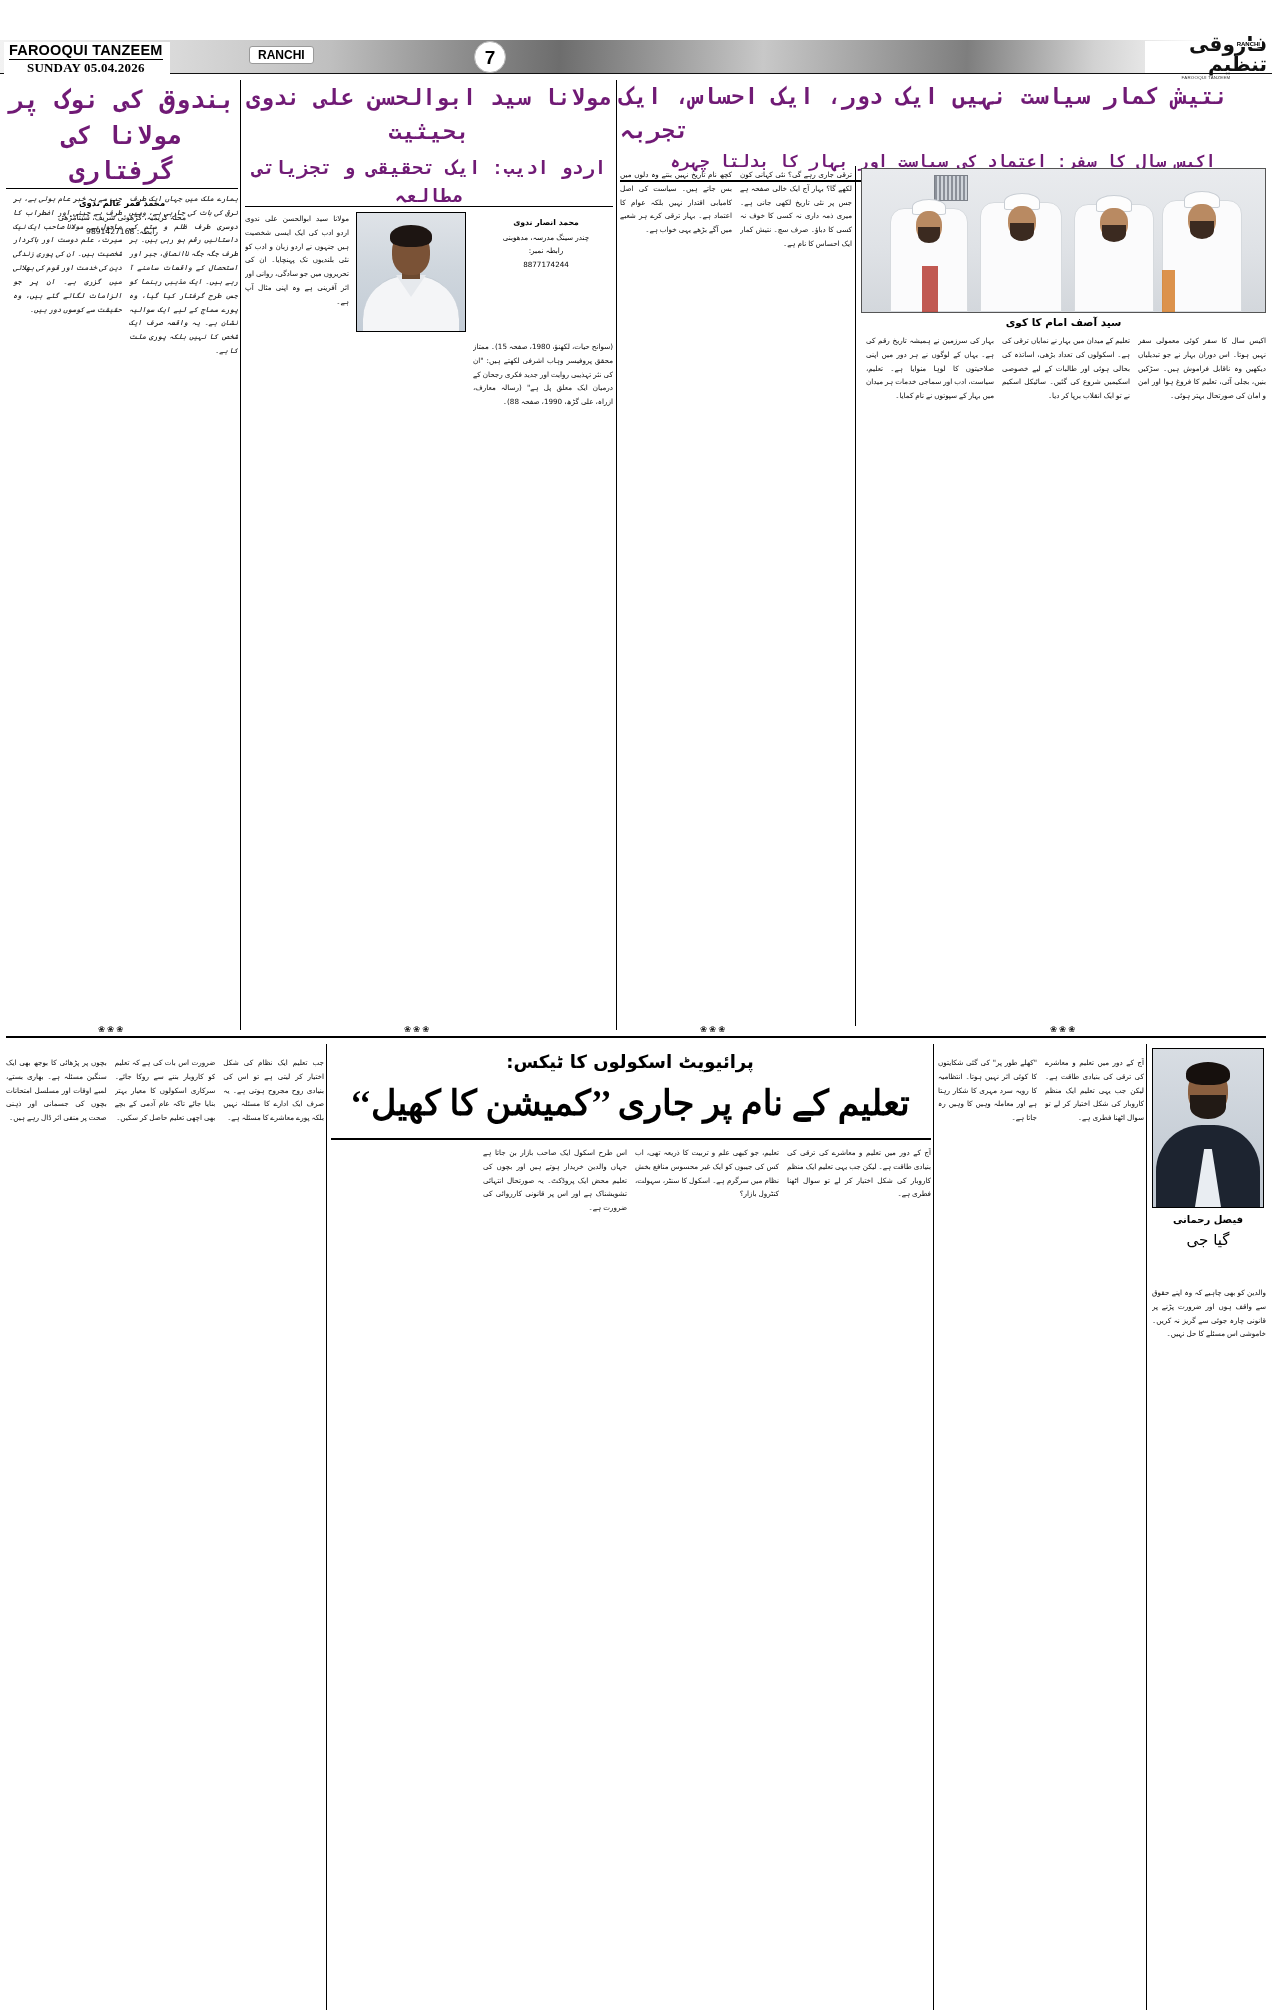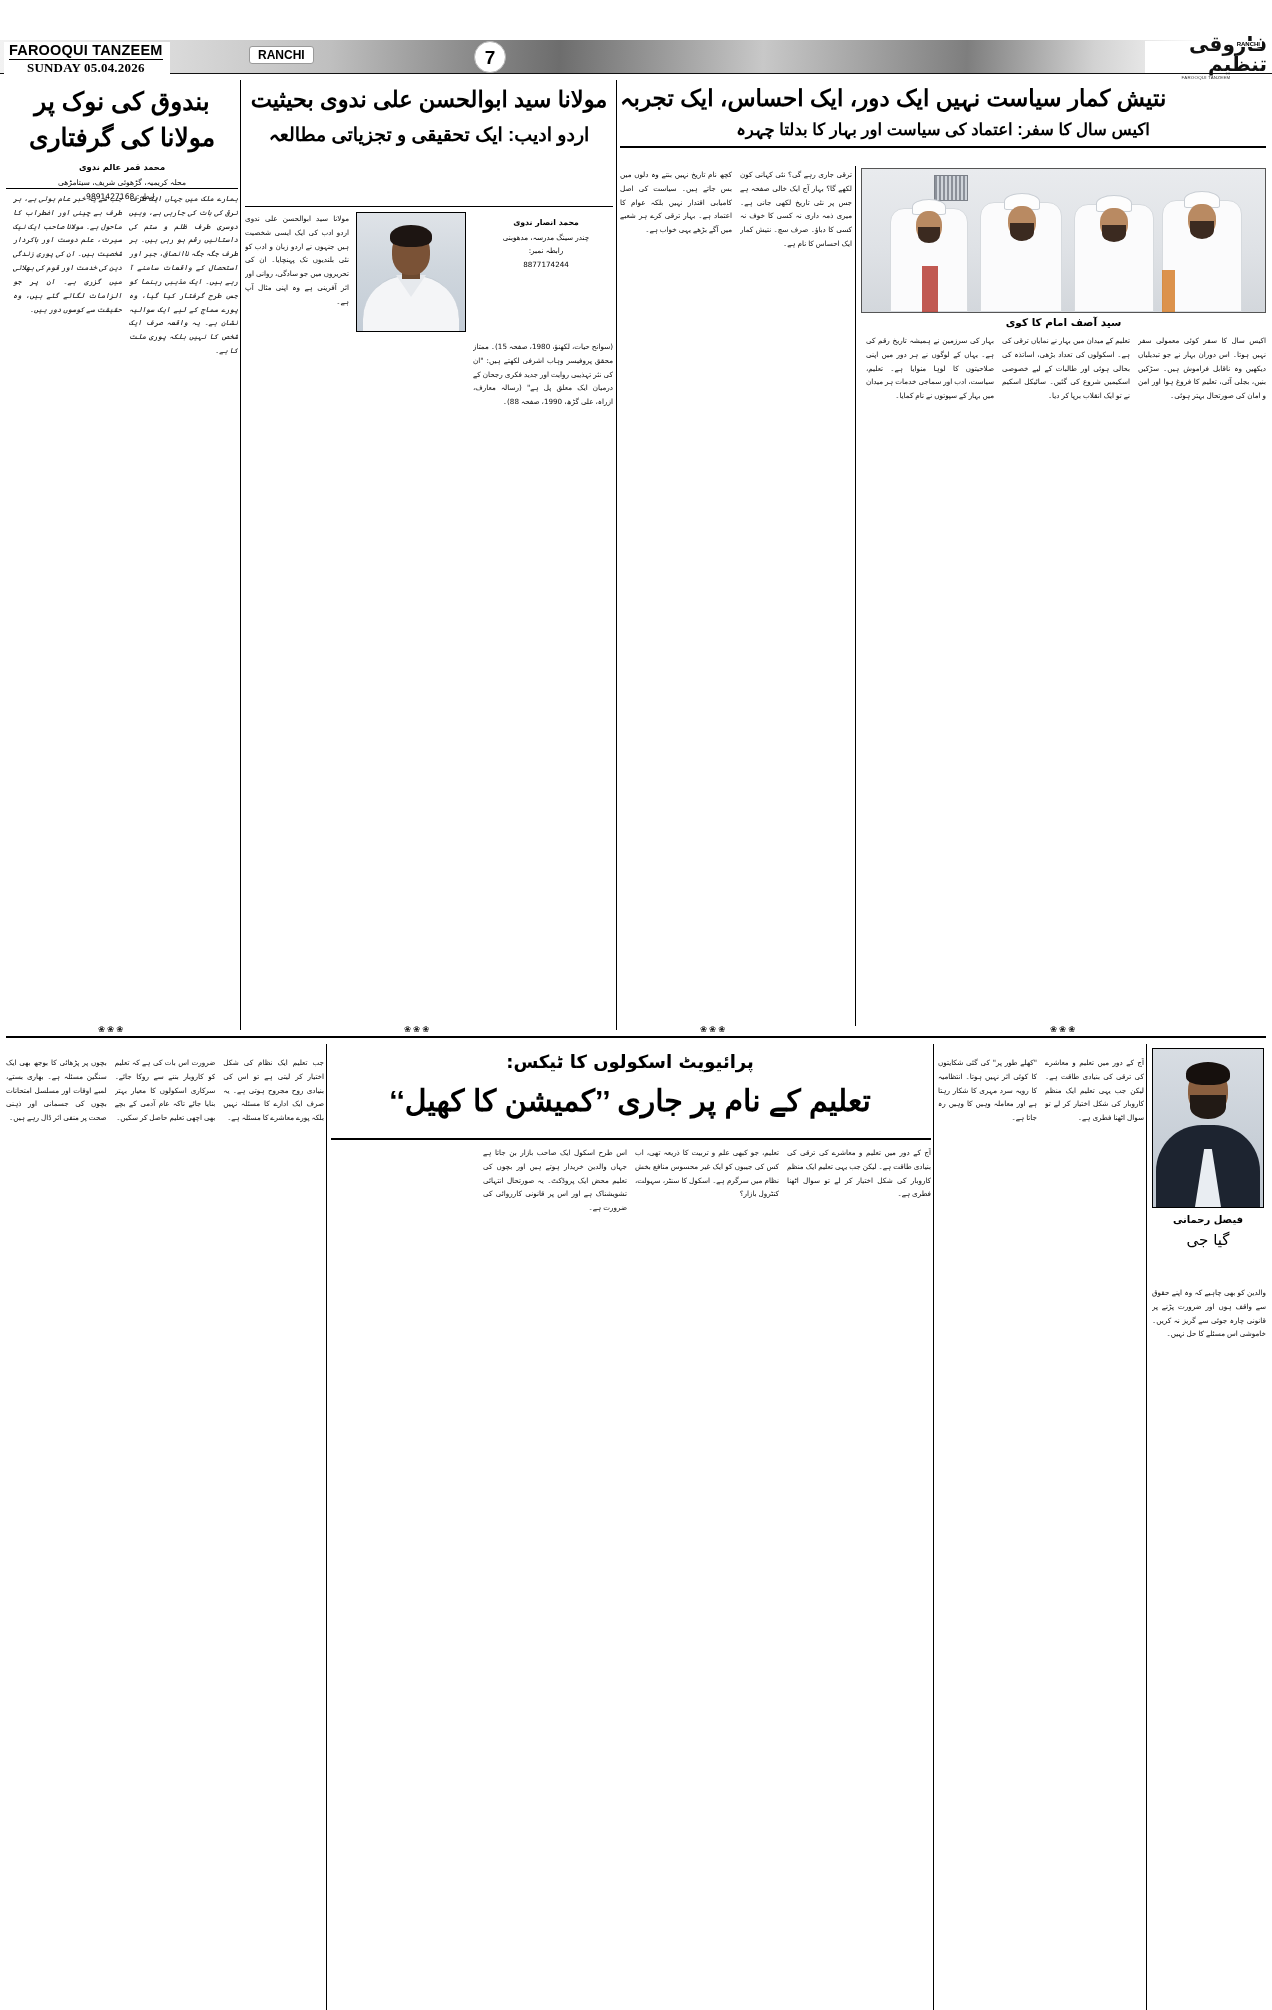--- a/index.html
+++ b/index.html
@@ -59,22 +59,22 @@
   }
   .mh-logo-tag {
     position:absolute; right:5px; top:0px;
     font-family:"Liberation Sans", sans-serif; font-weight:bold;
     font-size:6px; background:#fff; color:#000; padding:0 2px;
   }
 
   
   .urdu { direction:rtl; unicode-bidi:embed; font-family:"DejaVu Sans", sans-serif; }
   .hl {
-    direction:rtl; font-family:Liberation Sans, sans-serif;
-    font-weight:bold; color:#000000; line-height:1.5;
+    direction:rtl; font-family:Liberation Mono, monospace;
+    font-weight:bold; color:#701a75; line-height:1.5;
   }
   .body-col {
     direction:rtl; font-family:"DejaVu Sans", sans-serif;
     font-size:7.2px; line-height:1.92; text-align:justify;
     color:#0a0a0a; overflow:hidden; hyphens:auto; word-spacing:-.3px;
   }
   .rule-v { position:absolute; width:1px; background:#000; }
   .rule-h { position:absolute; height:1px; background:#000; }
   .rule-h2 { position:absolute; height:2px; background:#000; }
 
@@ -223,23 +223,23 @@
   .mid-rule { position:absolute; left:6px; top:996px; width:1260px; height:2px; background:#000; }
 
   
   .b-head { position:absolute; left:330px; top:1004px; width:600px; }
   .b-head .hl-kicker {
     font-size:18px; text-align:center; line-height:1.5;
     padding:4px 0 2px; font-weight:bold; direction:rtl;
     font-family:"DejaVu Sans", sans-serif;
   }
   .b-head .hl-main {
-    font-size:30px; text-align:center; line-height:1.45;
+    font-size:35px; text-align:center; line-height:1.45;
     padding:2px 0 4px; font-weight:bold; direction:rtl;
-    font-family:Liberation Sans, sans-serif;
+    font-family:Liberation Serif, serif;
   }
   .b-photo {
     position:absolute; left:1152px; top:1008px; width:112px; height:160px;
     border:1px solid #000; overflow:hidden;
     background:linear-gradient(180deg,#d8dde3 0%,#c9d0d8 55%,#bfc7d0 100%);
   }
   .b2-head {
     position:absolute; left:50%; top:18px; transform:translateX(-50%);
     width:40px; height:48px; border-radius:48% 48% 44% 44%; background:#8a5f3f;
   }

